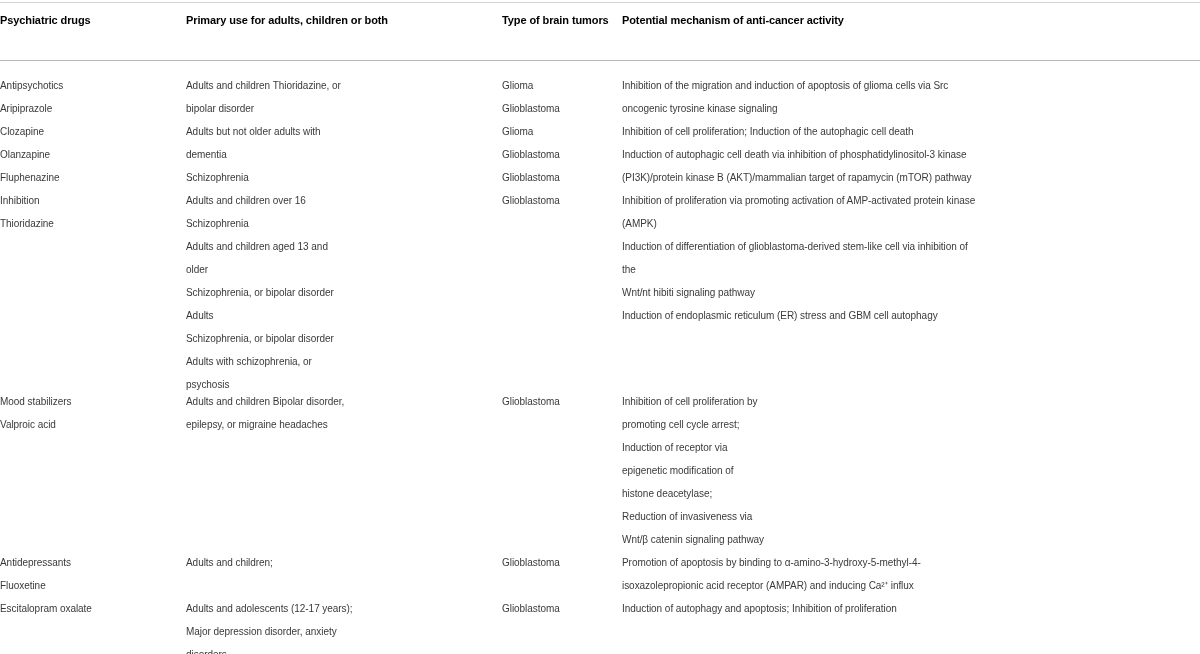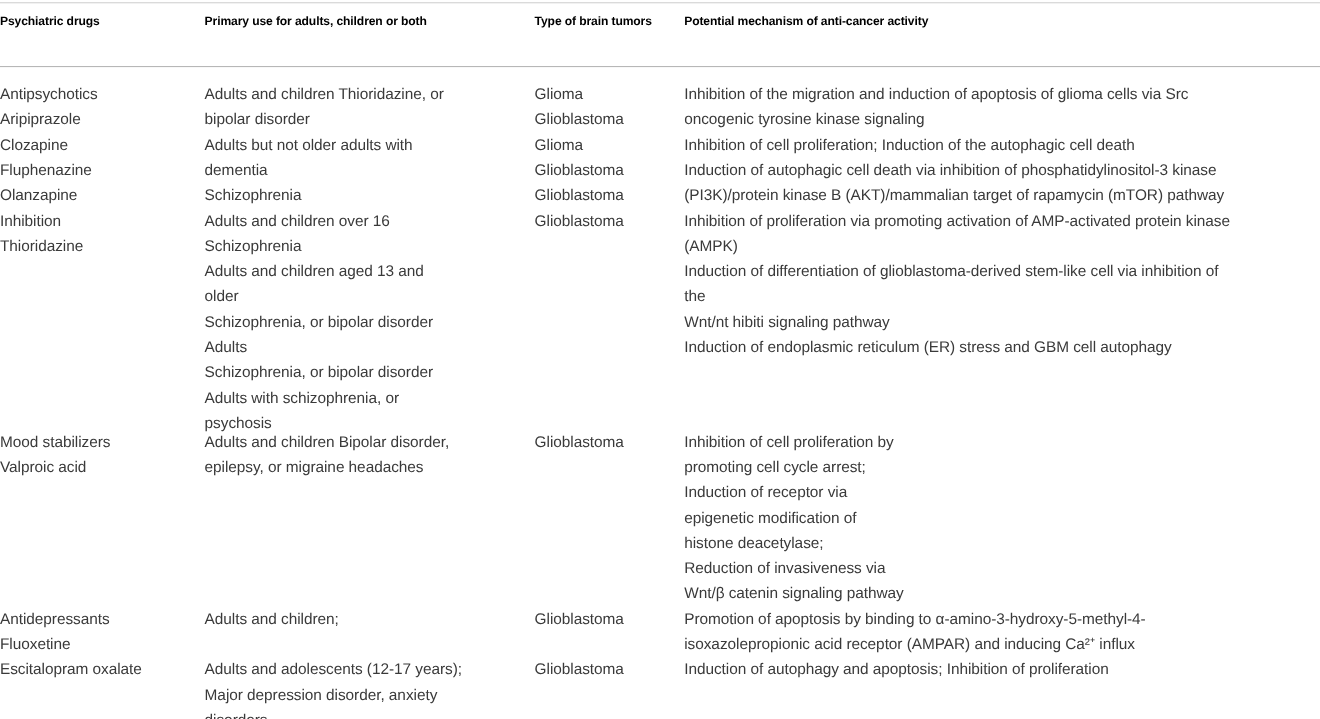--- a/index.html
+++ b/index.html
@@ -43,36 +43,36 @@
   }
   .cell {
     position: absolute;
     top: 0;
     box-sizing: border-box;
   }
 
   
   .col-1 { left: 0px;   width: 184px; }
   .col-2 { left: 186px; width: 296px; }
-  .col-3 { left: 486px; width: 134px; }
+  .col-3 { left: 502px; width: 134px; }
   .col-4 { left: 622px; width: 578px; }
 
   
   .header-row { top: 10px; height: 48px; }
   .header-row .cell {
     font-size: 11px;
     font-weight: bold;
     color: #000000;
     line-height: 21px;
     letter-spacing: -0.1px;
   }
 
   
   .body-block .cell {
-    font-size: 14px;
+    font-size: 10px;
     font-weight: normal;
     color: #3a3a3a;
     line-height: 23px;
     letter-spacing: -0.05px;
   }
   .line {
     display: block;
     white-space: nowrap;
   }
   .line.wrap { white-space: normal; }
@@ -101,22 +101,22 @@
     </div>
   </div>
 
   <div class="rule header"></div>
 
   <div class="row body-block" style="top:74px;">
     <div class="cell col-1">
       <span class="line">Antipsychotics</span>
       <span class="line">Aripiprazole</span>
       <span class="line">Clozapine</span>
+      <span class="line">Olanzapine</span>
       <span class="line">Fluphenazine</span>
-      <span class="line">Olanzapine</span>
       <span class="line">Inhibition</span>
       <span class="line">Thioridazine</span>
     </div>
     <div class="cell col-2">
       <span class="line">Adults and children Thioridazine, or</span>
       <span class="line">bipolar disorder</span>
       <span class="line">Adults but not older adults with</span>
       <span class="line">dementia</span>
       <span class="line">Schizophrenia</span>
       <span class="line">Adults and children over 16</span>

